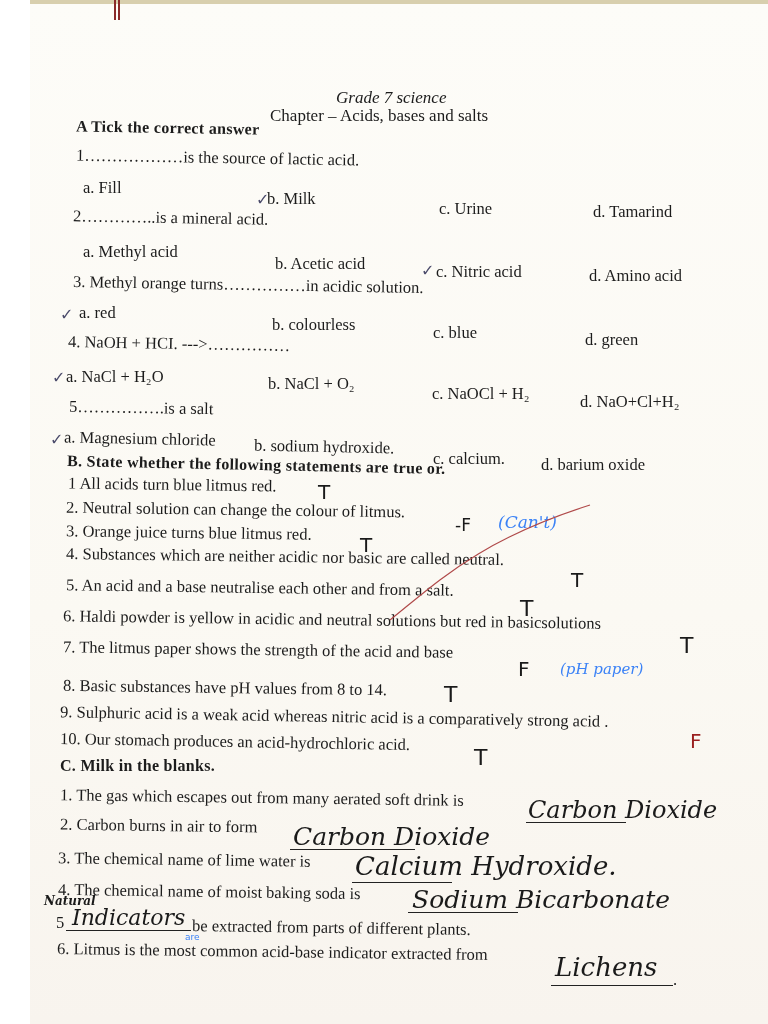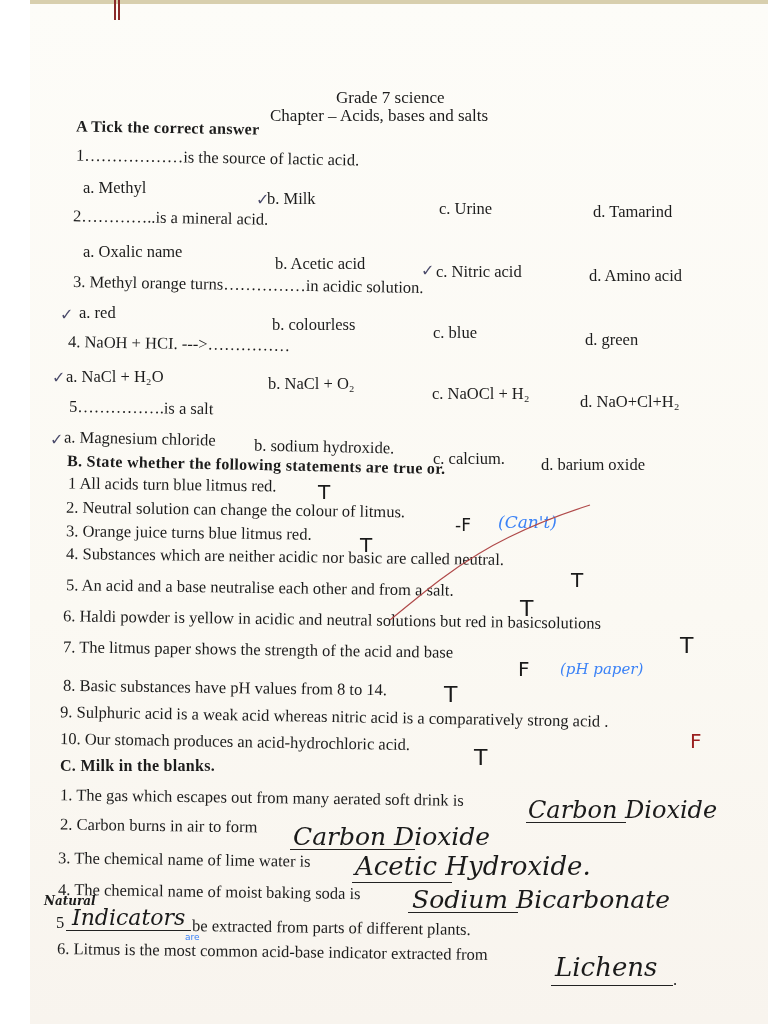--- a/index.html
+++ b/index.html
@@ -28,33 +28,33 @@
     .script { font-family: "DejaVu Serif", serif; font-style: italic; }
   </style>
 </head>
 <body>
 
 <div class="edge-left"></div>
 <div class="page"></div>
 <div class="topstrip"></div>
 <div class="redmark"></div>
 
-<div class="t title" style="left:336px;top:88px;">Grade 7 science</div>
+<div class="t title" style="left:336px;top:88px;font-style:italic;">Grade 7 science</div>
 <div class="t title" style="left:270px;top:106px;">Chapter – Acids, bases and salts</div>
 <div class="t bold" style="left:76px;top:119px;transform:rotate(1deg);">A Tick the correct answer</div>
 
 <div class="t" style="left:76px;top:148px;transform:rotate(1deg);">1………………is the source of lactic acid.</div>
-<div class="t" style="left:83px;top:178px;">a. Methyl</div>
+<div class="t" style="left:83px;top:178px;">a. Fill</div>
 <div class="t" style="left:267px;top:189px;">b. Milk</div>
 <div class="tick" style="left:256px;top:190px;">✓</div>
 <div class="t" style="left:439px;top:199px;text-align:center;">c. Urine</div>
 <div class="t" style="left:593px;top:202px;">d. Tamarind</div>
 
 <div class="t" style="left:73px;top:208px;transform:rotate(1deg);">2…………..is a mineral acid.</div>
-<div class="t" style="left:83px;top:242px;">a. Oxalic name</div>
+<div class="t" style="left:83px;top:242px;">a. Methyl acid</div>
 <div class="t" style="left:275px;top:254px;">b. Acetic acid</div>
 <div class="tick" style="left:421px;top:261px;">✓</div>
 <div class="t" style="left:436px;top:262px;">c. Nitric acid</div>
 <div class="t" style="left:589px;top:266px;">d. Amino acid</div>
 
 <div class="t" style="left:73px;top:275px;transform:rotate(1deg);">3. Methyl orange turns……………in acidic solution.</div>
 <div class="tick" style="left:60px;top:305px;">✓</div>
 <div class="t" style="left:79px;top:303px;">a. red</div>
 <div class="t" style="left:272px;top:315px;">b. colourless</div>
 <div class="t" style="left:433px;top:323px;">c. blue</div>
@@ -113,21 +113,21 @@
 <div class="t" style="left:60px;top:788px;transform:rotate(0.8deg);">1. The gas which escapes out from many aerated soft drink is</div>
 <div class="ul" style="left:526px;top:822px;width:100px;"></div>
 <div class="hw script" style="left:528px;top:796px;font-size:24px;">Carbon Dioxide</div>
 
 <div class="t" style="left:60px;top:816px;transform:rotate(0.8deg);">2. Carbon burns in air to form</div>
 <div class="ul" style="left:290px;top:849px;width:125px;"></div>
 <div class="hw script" style="left:293px;top:822px;font-size:25px;">Carbon Dioxide</div>
 
 <div class="t" style="left:58px;top:850px;transform:rotate(0.8deg);">3. The chemical name of lime water is</div>
 <div class="ul" style="left:352px;top:882px;width:100px;"></div>
-<div class="hw script" style="left:355px;top:851px;font-size:26px;">Acetic Hydroxide.</div>
+<div class="hw script" style="left:355px;top:851px;font-size:26px;">Calcium Hydroxide.</div>
 
 <div class="t" style="left:58px;top:882px;transform:rotate(0.8deg);">4. The chemical name of moist baking soda is</div>
 <div class="ul" style="left:408px;top:912px;width:110px;"></div>
 <div class="hw script" style="left:412px;top:885px;font-size:25px;">Sodium Bicarbonate</div>
 
 <div class="hw script" style="left:44px;top:894px;font-size:12px;font-weight:bold;">Natural</div>
 <div class="t" style="left:56px;top:913px;">5</div>
 <div class="ul" style="left:66px;top:930px;width:125px;"></div>
 <div class="hw script" style="left:72px;top:905px;font-size:22px;">Indicators</div>
 <div class="t" style="left:192px;top:918px;transform:rotate(0.8deg);">be extracted from parts of different plants.</div>

